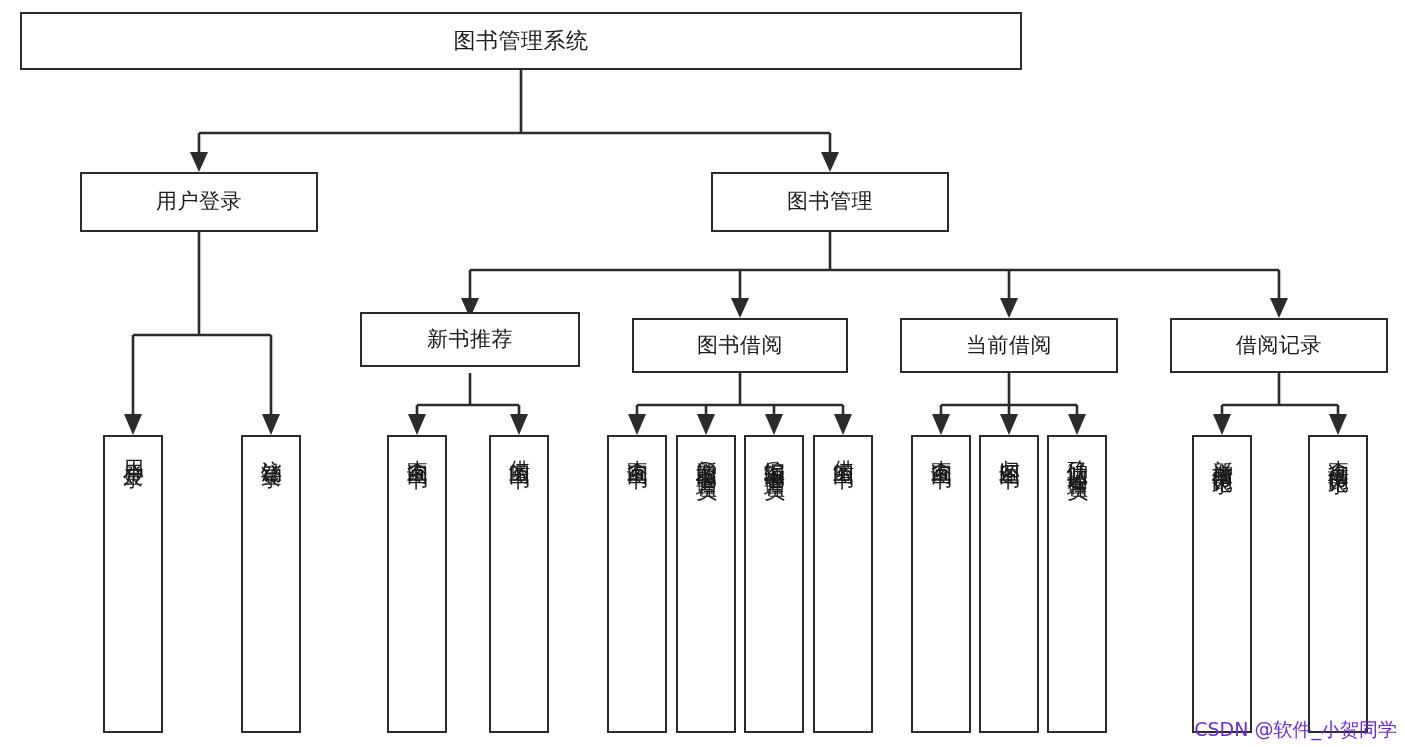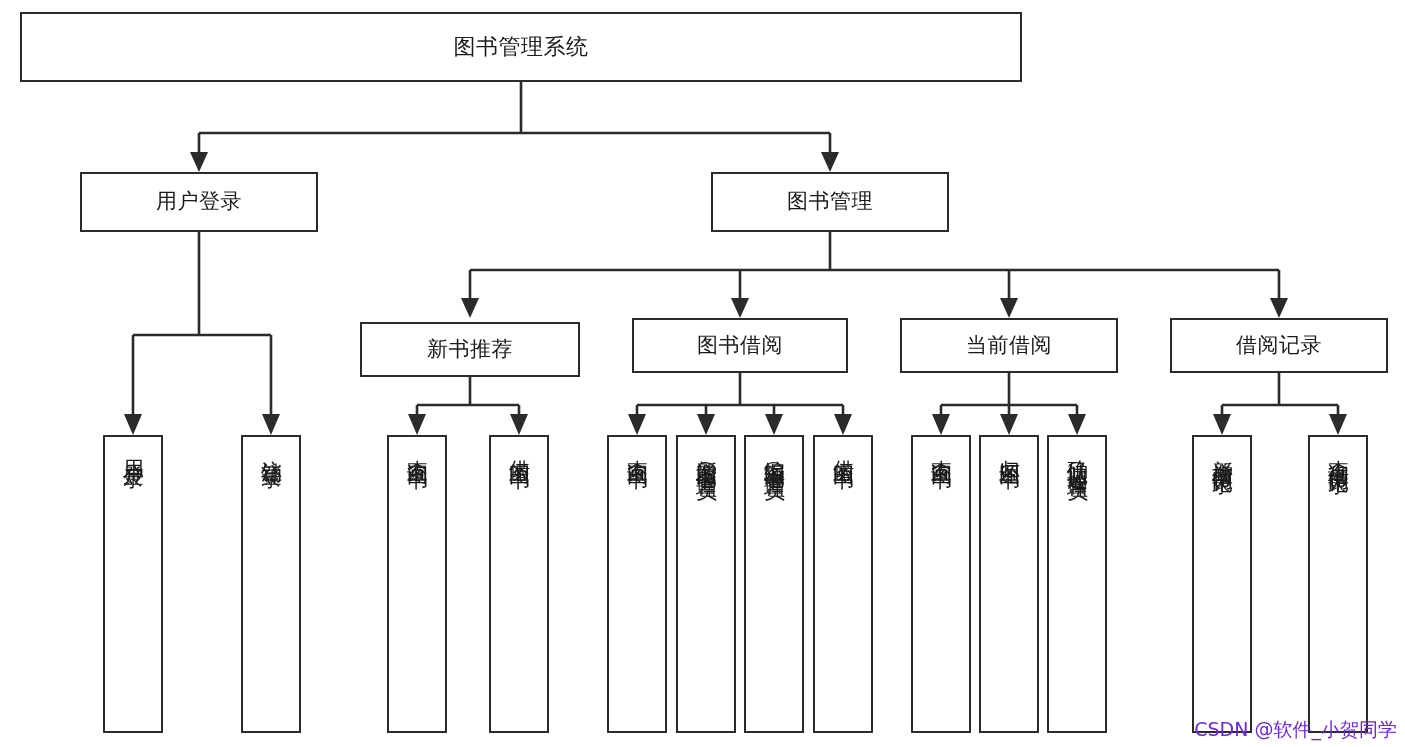--- a/index.html
+++ b/index.html
@@ -150,33 +150,33 @@
     <polygon class="arrow" points="1068,414 1086,414 1077,435"></polygon>
 
     <line x1="1279" y1="373" x2="1279" y2="405"></line>
     <line x1="1222" y1="405" x2="1338" y2="405"></line>
     <line x1="1222" y1="405" x2="1222" y2="418"></line>
     <polygon class="arrow" points="1213,414 1231,414 1222,435"></polygon>
     <line x1="1338" y1="405" x2="1338" y2="418"></line>
     <polygon class="arrow" points="1329,414 1347,414 1338,435"></polygon>
   </svg>
 
-  <div class="node horiz root" style="left:20px; top:12px; width:1002px; height:70px;">
+  <div class="node horiz root" style="left:20px; top:12px; width:1002px; height:58px;">
     <span class="lbl">图书管理系统</span>
   </div>
 
   <div class="node horiz" style="left:80px; top:172px; width:238px; height:60px;">
     <span class="lbl">用户登录</span>
   </div>
 
   <div class="node horiz" style="left:711px; top:172px; width:238px; height:60px;">
     <span class="lbl">图书管理</span>
   </div>
 
-  <div class="node horiz" style="left:360px; top:322px; width:220px; height:55px;">
+  <div class="node horiz" style="left:360px; top:312px; width:220px; height:55px;">
     <span class="lbl">新书推荐</span>
   </div>
 
   <div class="node horiz" style="left:900px; top:318px; width:218px; height:55px;">
     <span class="lbl">当前借阅</span>
   </div>
 
   <div class="node horiz" style="left:632px; top:318px; width:216px; height:55px;">
     <span class="lbl">图书借阅</span>
   </div>

